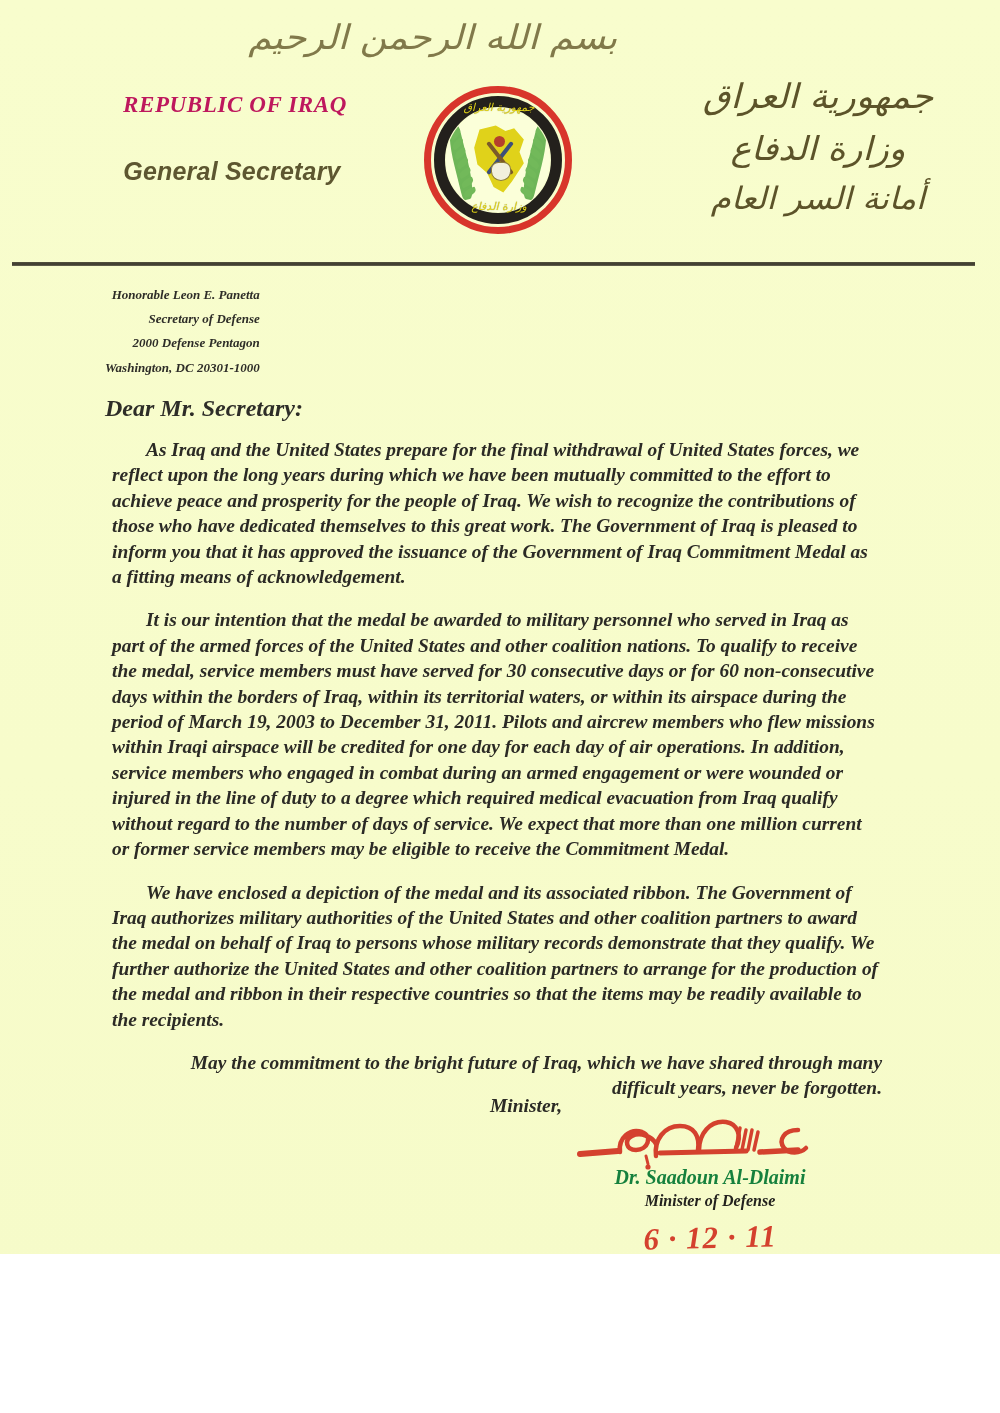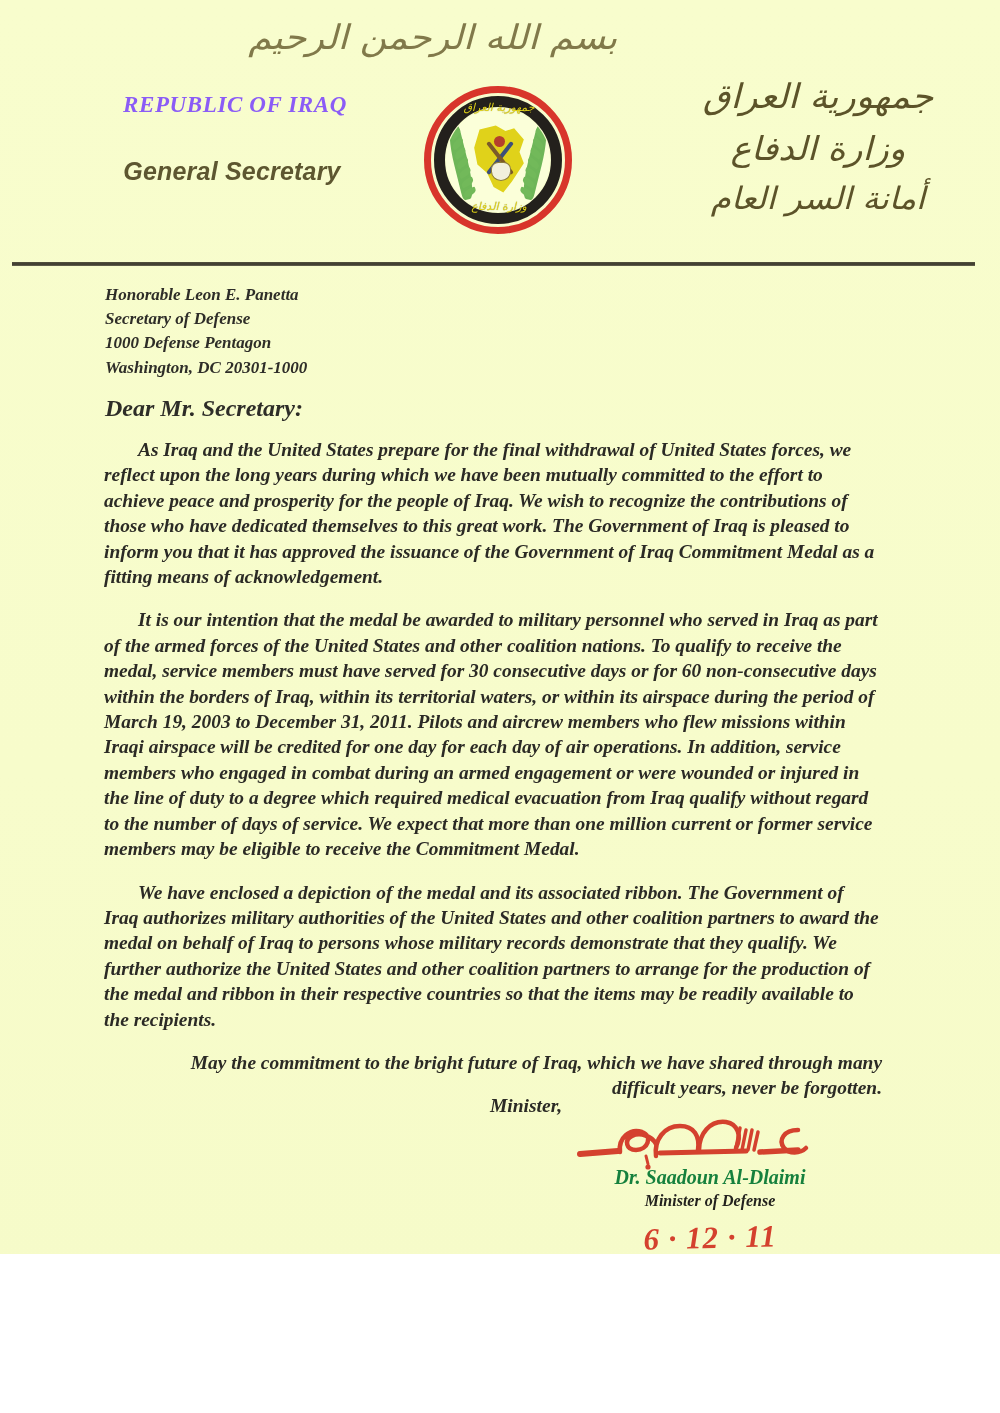--- a/index.html
+++ b/index.html
@@ -59,21 +59,21 @@
     position: absolute;
     left: 60px;
     top: 92px;
     width: 350px;
   }
   .lh-line1 {
     font-family: "Liberation Serif", serif;
     font-weight: bold;
     font-size: 23px;
     letter-spacing: 0.6px;
-    color: #8b5cf6;
+    color: #be185d;
     text-align: center;
     margin-bottom: 13px;
   }
   .lh-line2, .lh-line3 {
     font-family: "Liberation Sans", sans-serif;
     font-weight: bold;
     font-size: 25px;
     color: #5d5630;
     text-align: center;
     letter-spacing: 0.2px;
@@ -215,24 +215,25 @@
     height: 4px;
     background: linear-gradient(180deg, #55523f 0%, #3b392c 55%, #6a6652 100%);
   }
 
   
   .addr {
     position: absolute;
     left: 105px;
     top: 283px;
     color: #2e2d28;
-    font-size: 17px;
+    font-size: 13px;
     font-weight: bold;
     line-height: 24.2px;
     font-family: "Liberation Serif", serif;
+    text-align: right;
   }
   .salutation {
     position: absolute;
     left: 105px;
     top: 395px;
     color: #2e2d28;
     font-size: 24px;
     font-weight: bold;
     font-family: "Liberation Serif", serif;
   }
@@ -242,21 +243,21 @@
     top: 437px;
     width: 778px;
     color: #2b2a25;
     font-size: 19.4px;
     font-weight: bold;
     line-height: 25.4px;
     font-family: "Liberation Serif", serif;
     text-align: left;
   }
   .body-text p {
-    margin: 0 0 18px 0;
+    margin: 0 0 18px 8px;
     text-indent: 34px;
   }
   .body-text p:last-child { margin-bottom: 0; text-align: right; }
 
   
   .sincerely {
     position: absolute;
     left: 490px;
     top: 1095px;
     color: #2b2a25;
@@ -363,21 +364,21 @@
     <div class="ah-line l1">جمهورية العراق</div>
     <div class="ah-line l2">وزارة الدفاع</div>
     <div class="ah-line l3">أمانة السر العام</div>
   </div>
 
   <div class="rule"></div>
 
   <div class="addr">
     <div>Honorable Leon E. Panetta</div>
     <div>Secretary of Defense</div>
-    <div>1000 Defense Pentagon</div>
+    <div>2000 Defense Pentagon</div>
     <div>Washington, DC 20301-1000</div>
   </div>
 
   <div class="salutation">Dear Mr. Secretary:</div>
 
   <div class="body-text">
     <p>As Iraq and the United States prepare for the final withdrawal of United States forces, we reflect upon the long years during which we have been mutually committed to the effort to achieve peace and prosperity for the people of Iraq.  We wish to recognize the contributions of those who have dedicated themselves to this great work.  The Government of Iraq is pleased to inform you that it has approved the issuance of the Government of Iraq Commitment Medal as a fitting means of acknowledgement.</p>
     <p>It is our intention that the medal be awarded to military personnel who served in Iraq as part of the armed forces of the United States and other coalition nations.  To qualify to receive the medal, service members must have served for 30 consecutive days or for 60 non-consecutive days within the borders of Iraq, within its territorial waters, or within its airspace during the period of March 19, 2003 to December 31, 2011.  Pilots and aircrew members who flew missions within Iraqi airspace will be credited for one day for each day of air operations.  In addition, service members who engaged in combat during an armed engagement or were wounded or injured in the line of duty to a degree which required medical evacuation from Iraq qualify without regard to the number of days of service.  We expect that more than one million current or former service members may be eligible to receive the Commitment Medal.</p>
     <p>We have enclosed a depiction of the medal and its associated ribbon.  The Government of Iraq authorizes military authorities of the United States and other coalition partners to award the medal on behalf of Iraq to persons whose military records demonstrate that they qualify.  We further authorize the United States and other coalition partners to arrange for the production of the medal and ribbon in their respective countries so that the items may be readily available to the recipients.</p>
     <p>May the commitment to the bright future of Iraq, which we have shared through many difficult years, never be forgotten.</p>

